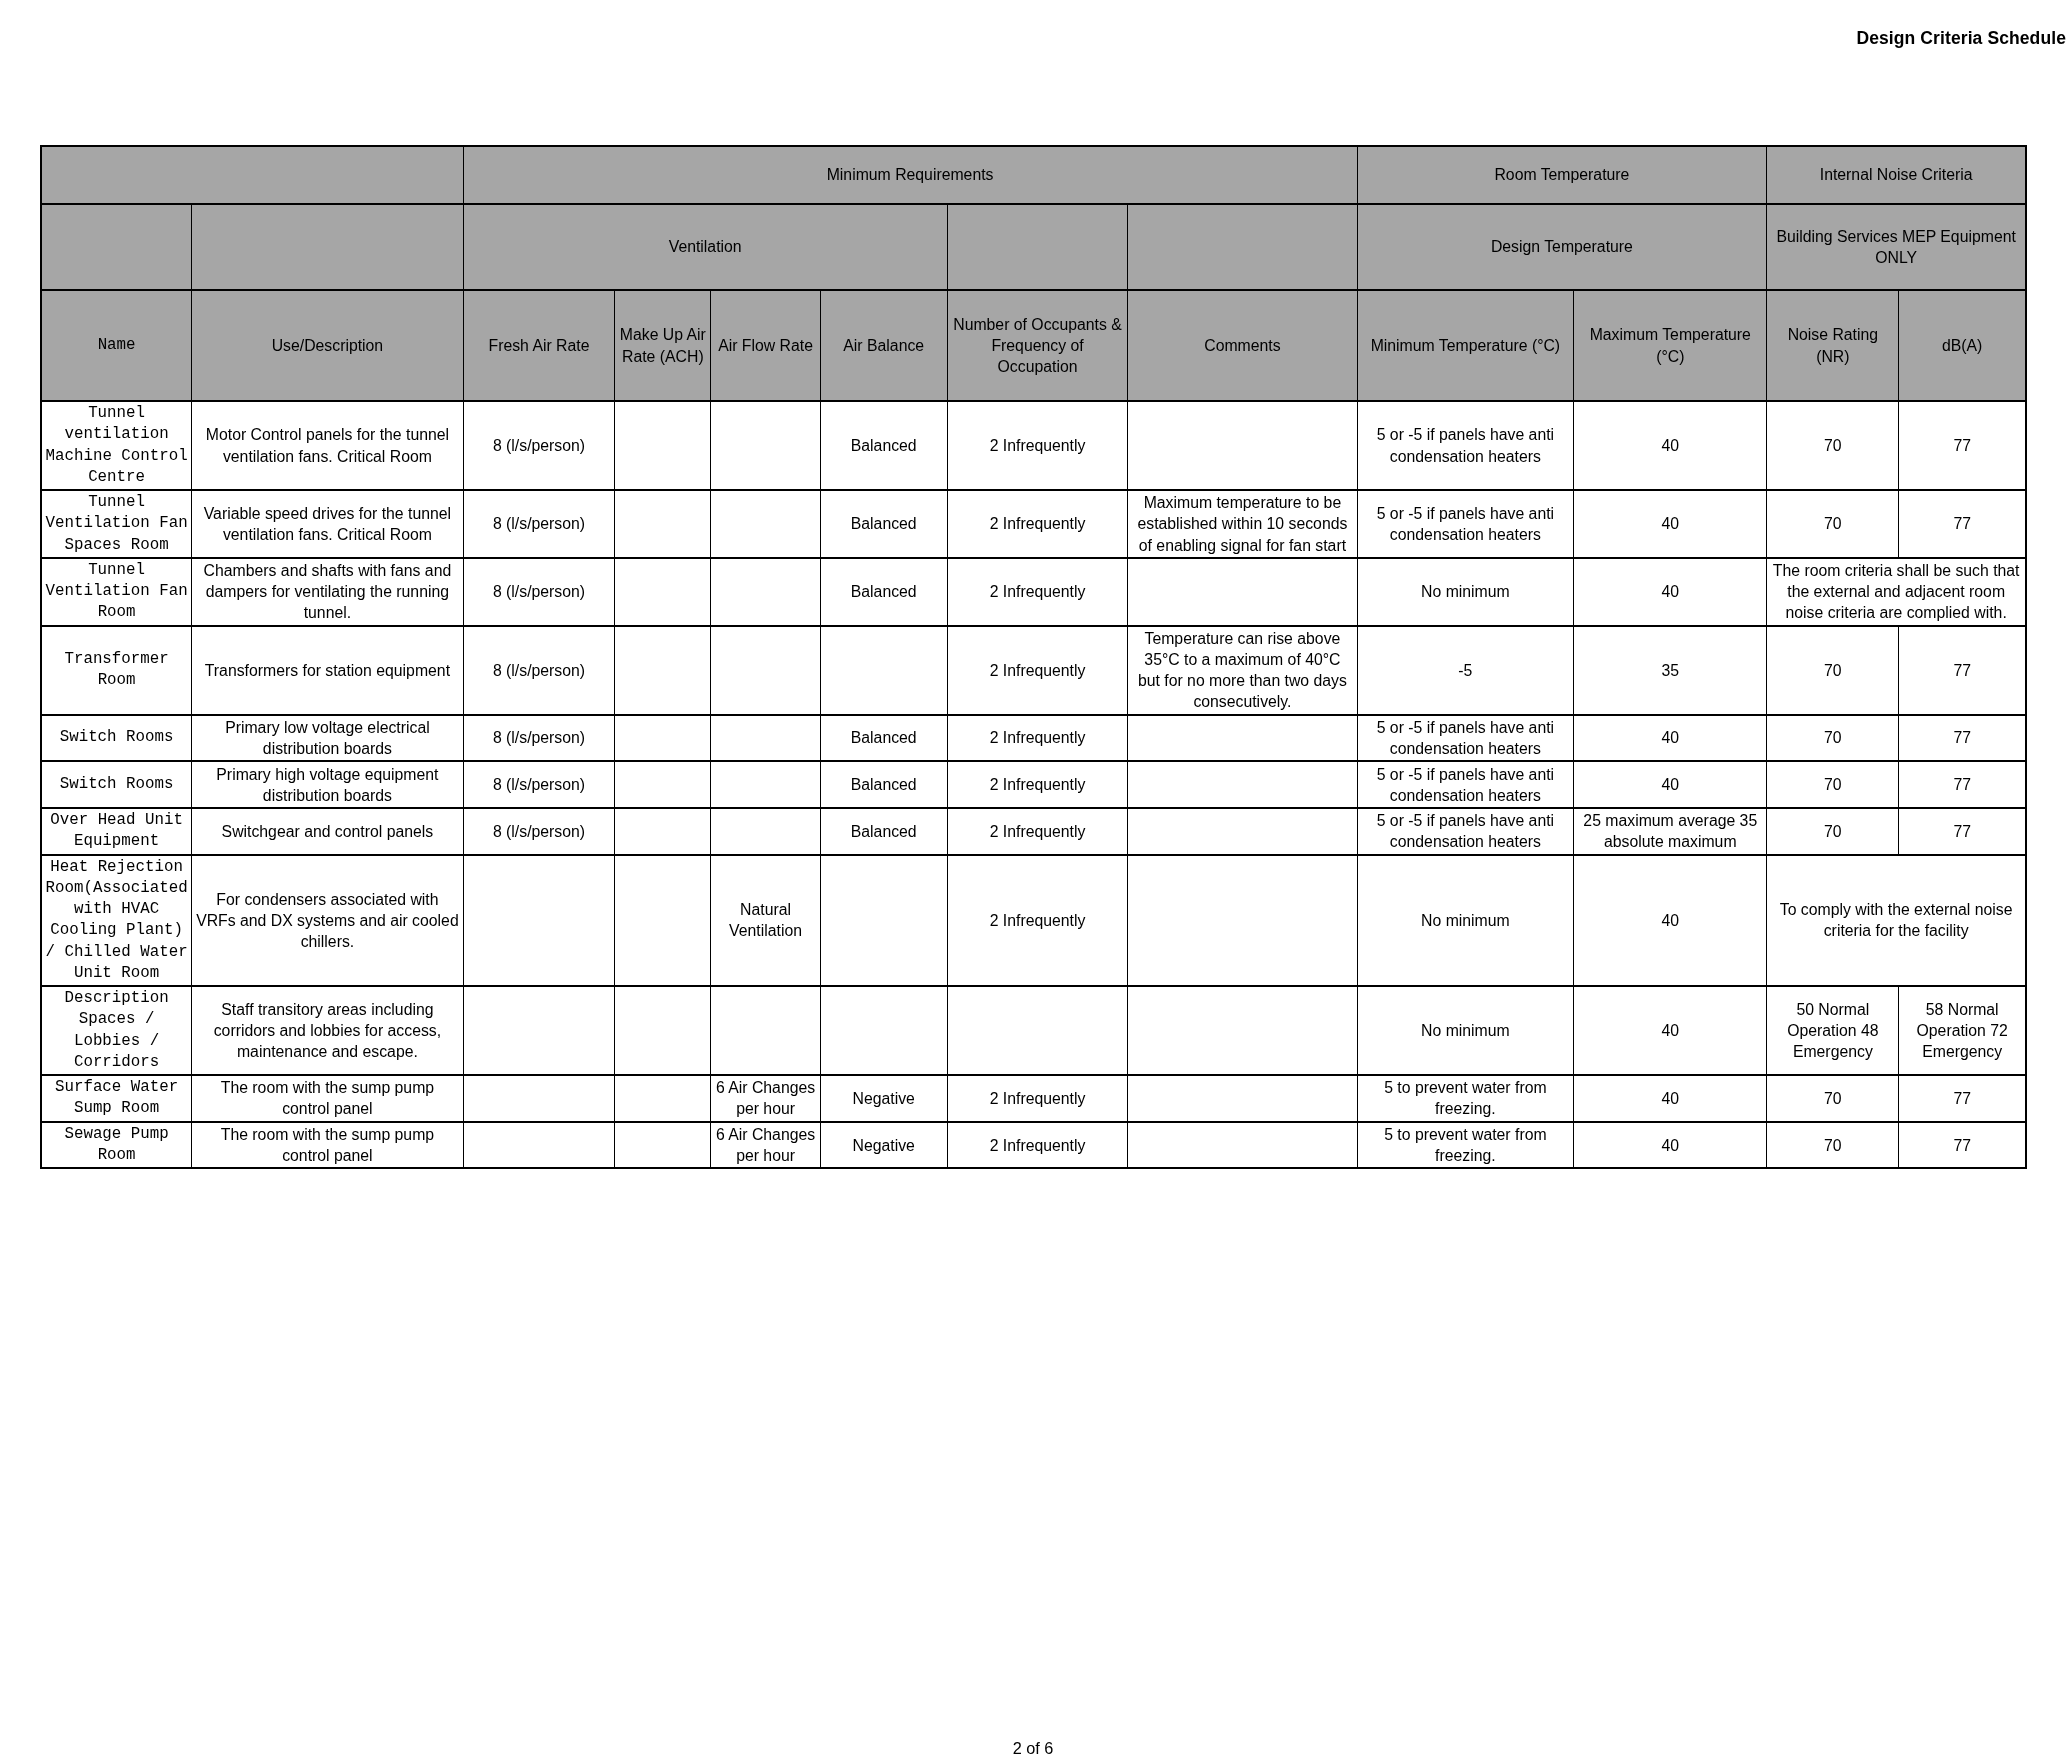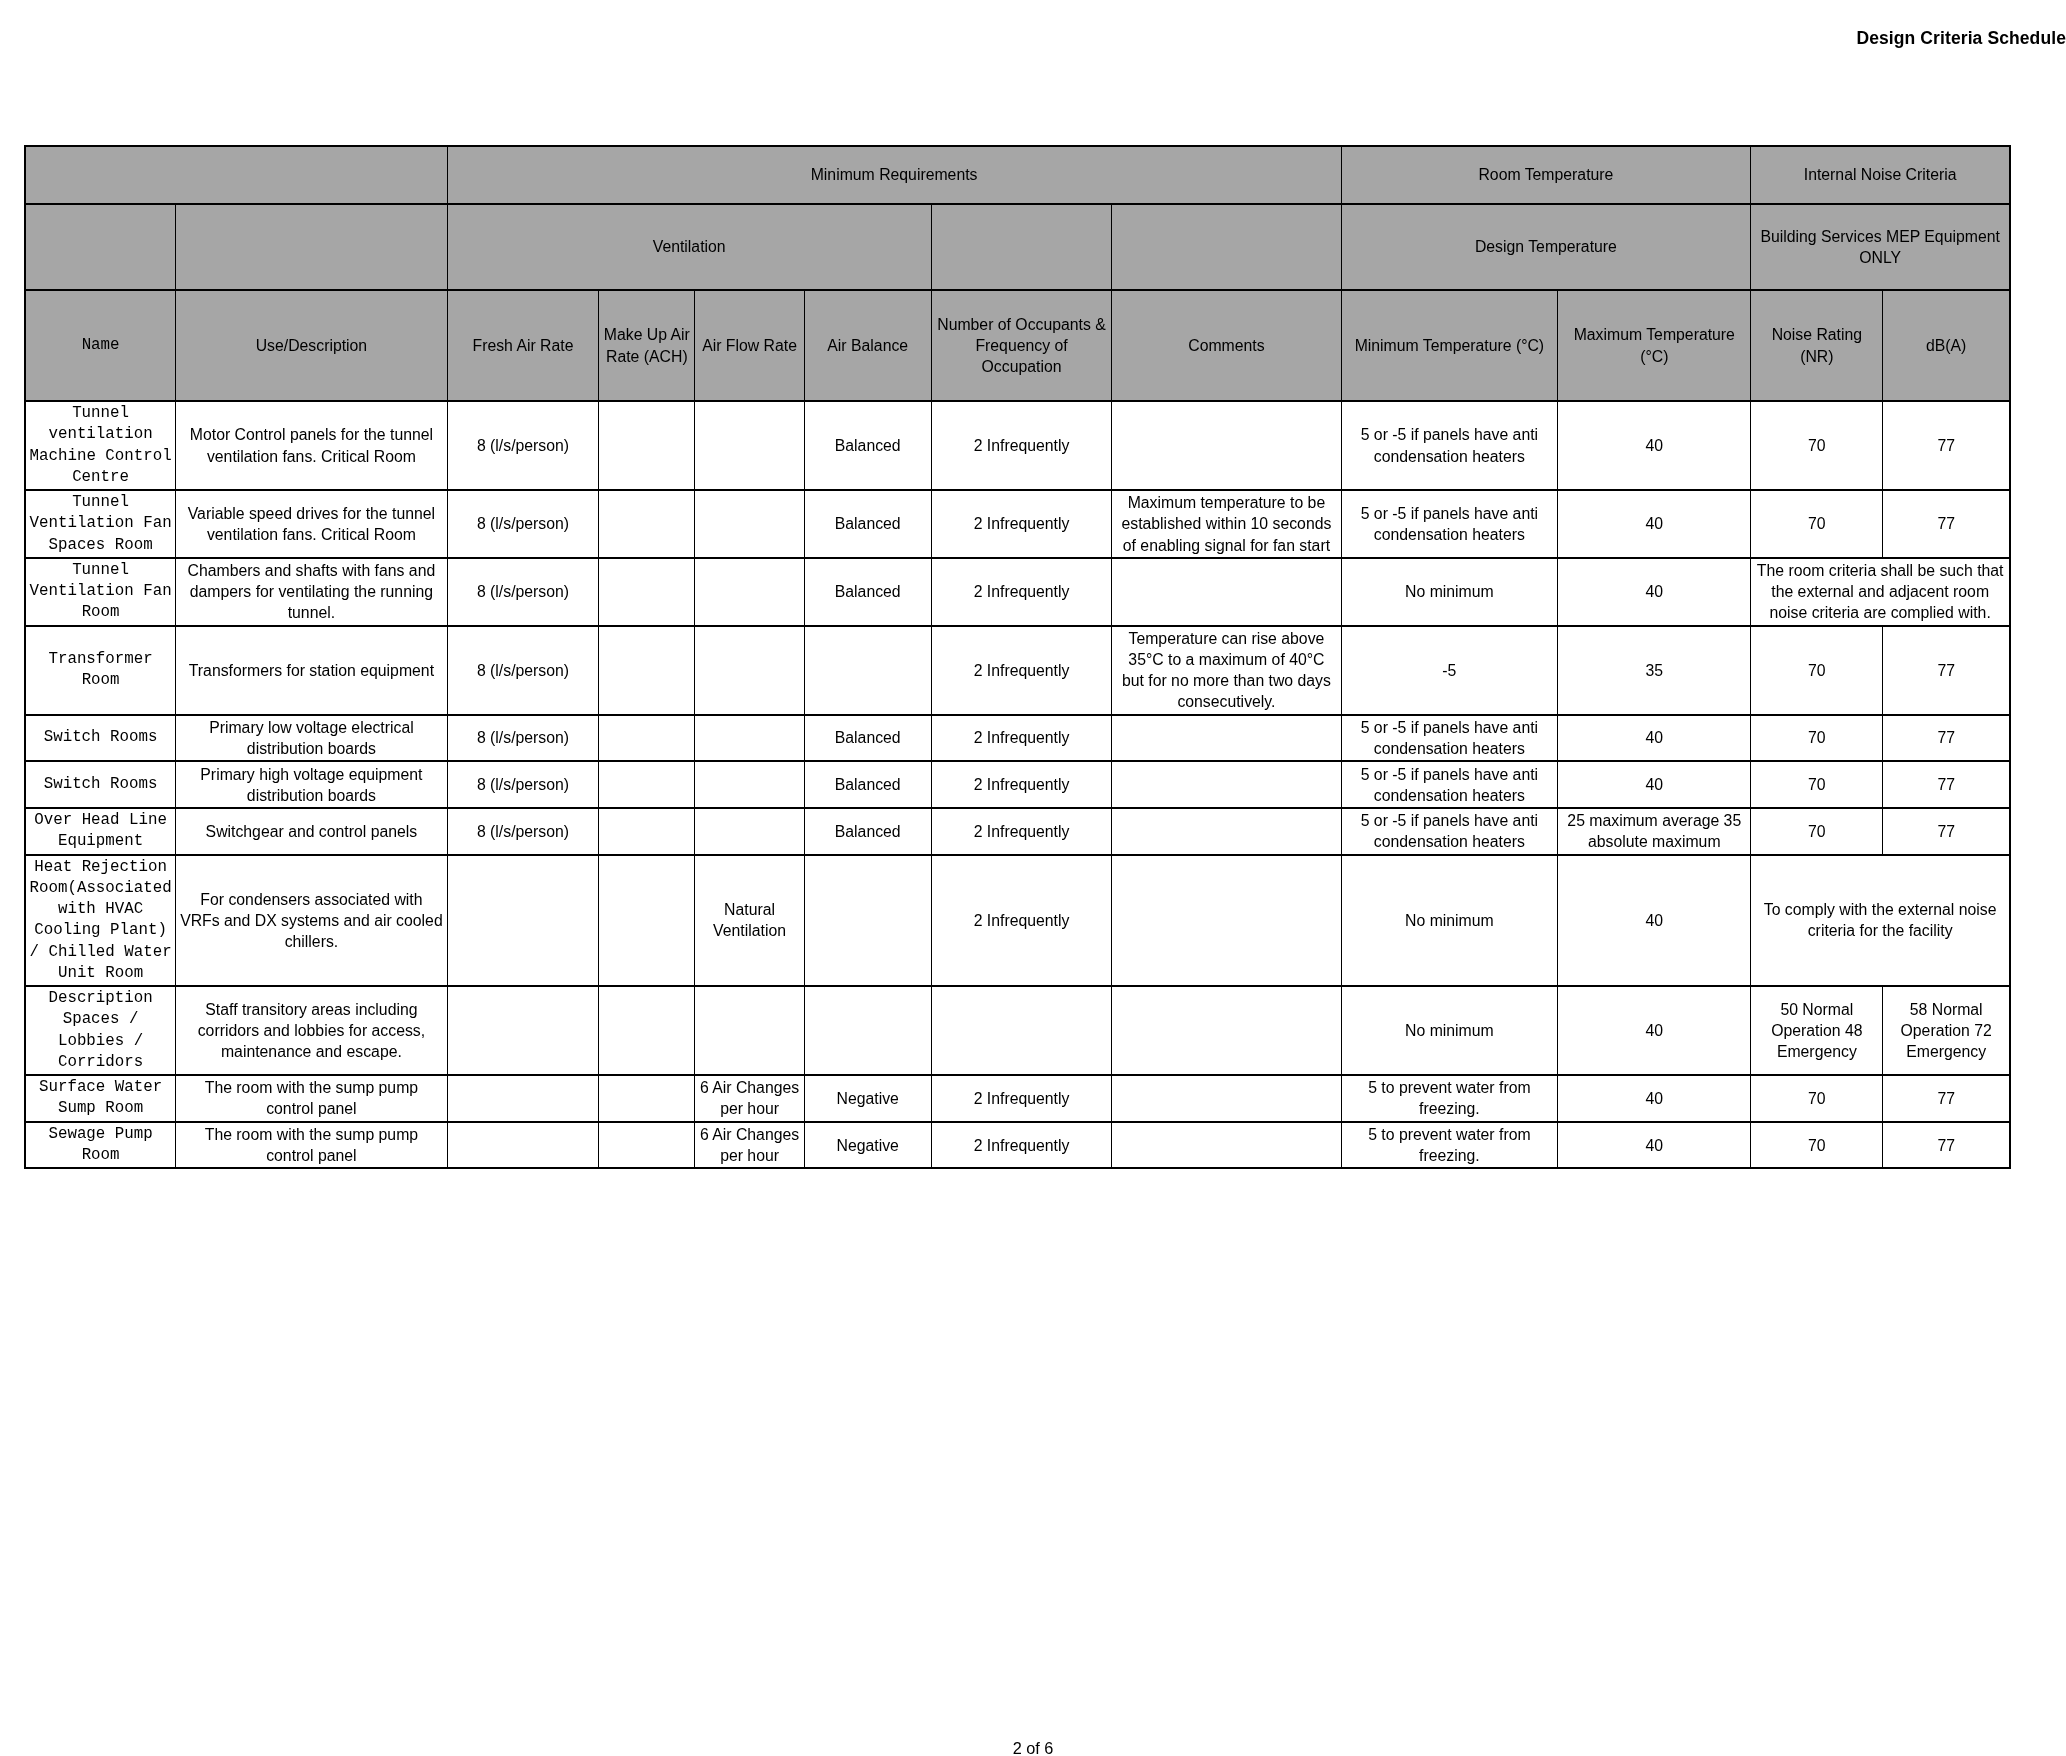--- a/index.html
+++ b/index.html
@@ -24,21 +24,21 @@
   }
   .doc-title {
     text-align: right;
     font-size: 17.5px;
     font-weight: bold;
     margin-top: 28px;
     letter-spacing: 0.1px;
   }
   .table-wrap {
     position: absolute;
-    left: 24px;
+    left: 40px;
     top: 117px;
     width: 1987px;
     border-radius: 20px;
   }
   table.schedule {
     border-collapse: collapse;
     table-layout: fixed;
     width: 1987px;
     font-size: 15.8px;
   }
@@ -215,21 +215,21 @@
             <td></td>
             <td>Balanced</td>
             <td>2 Infrequently</td>
             <td></td>
             <td>5 or -5 if panels have anti condensation heaters</td>
             <td>40</td>
             <td>70</td>
             <td class="thick-right">77</td>
           </tr>
           <tr class="datarow">
-            <td class="thick-left">Over Head Line Equipment</td>
+            <td class="thick-left">Over Head Unit Equipment</td>
             <td>Switchgear and control panels</td>
             <td>8 (l/s/person)</td>
             <td></td>
             <td></td>
             <td>Balanced</td>
             <td>2 Infrequently</td>
             <td></td>
             <td>5 or -5 if panels have anti condensation heaters</td>
             <td>25 maximum average 35 absolute maximum</td>
             <td>70</td>

